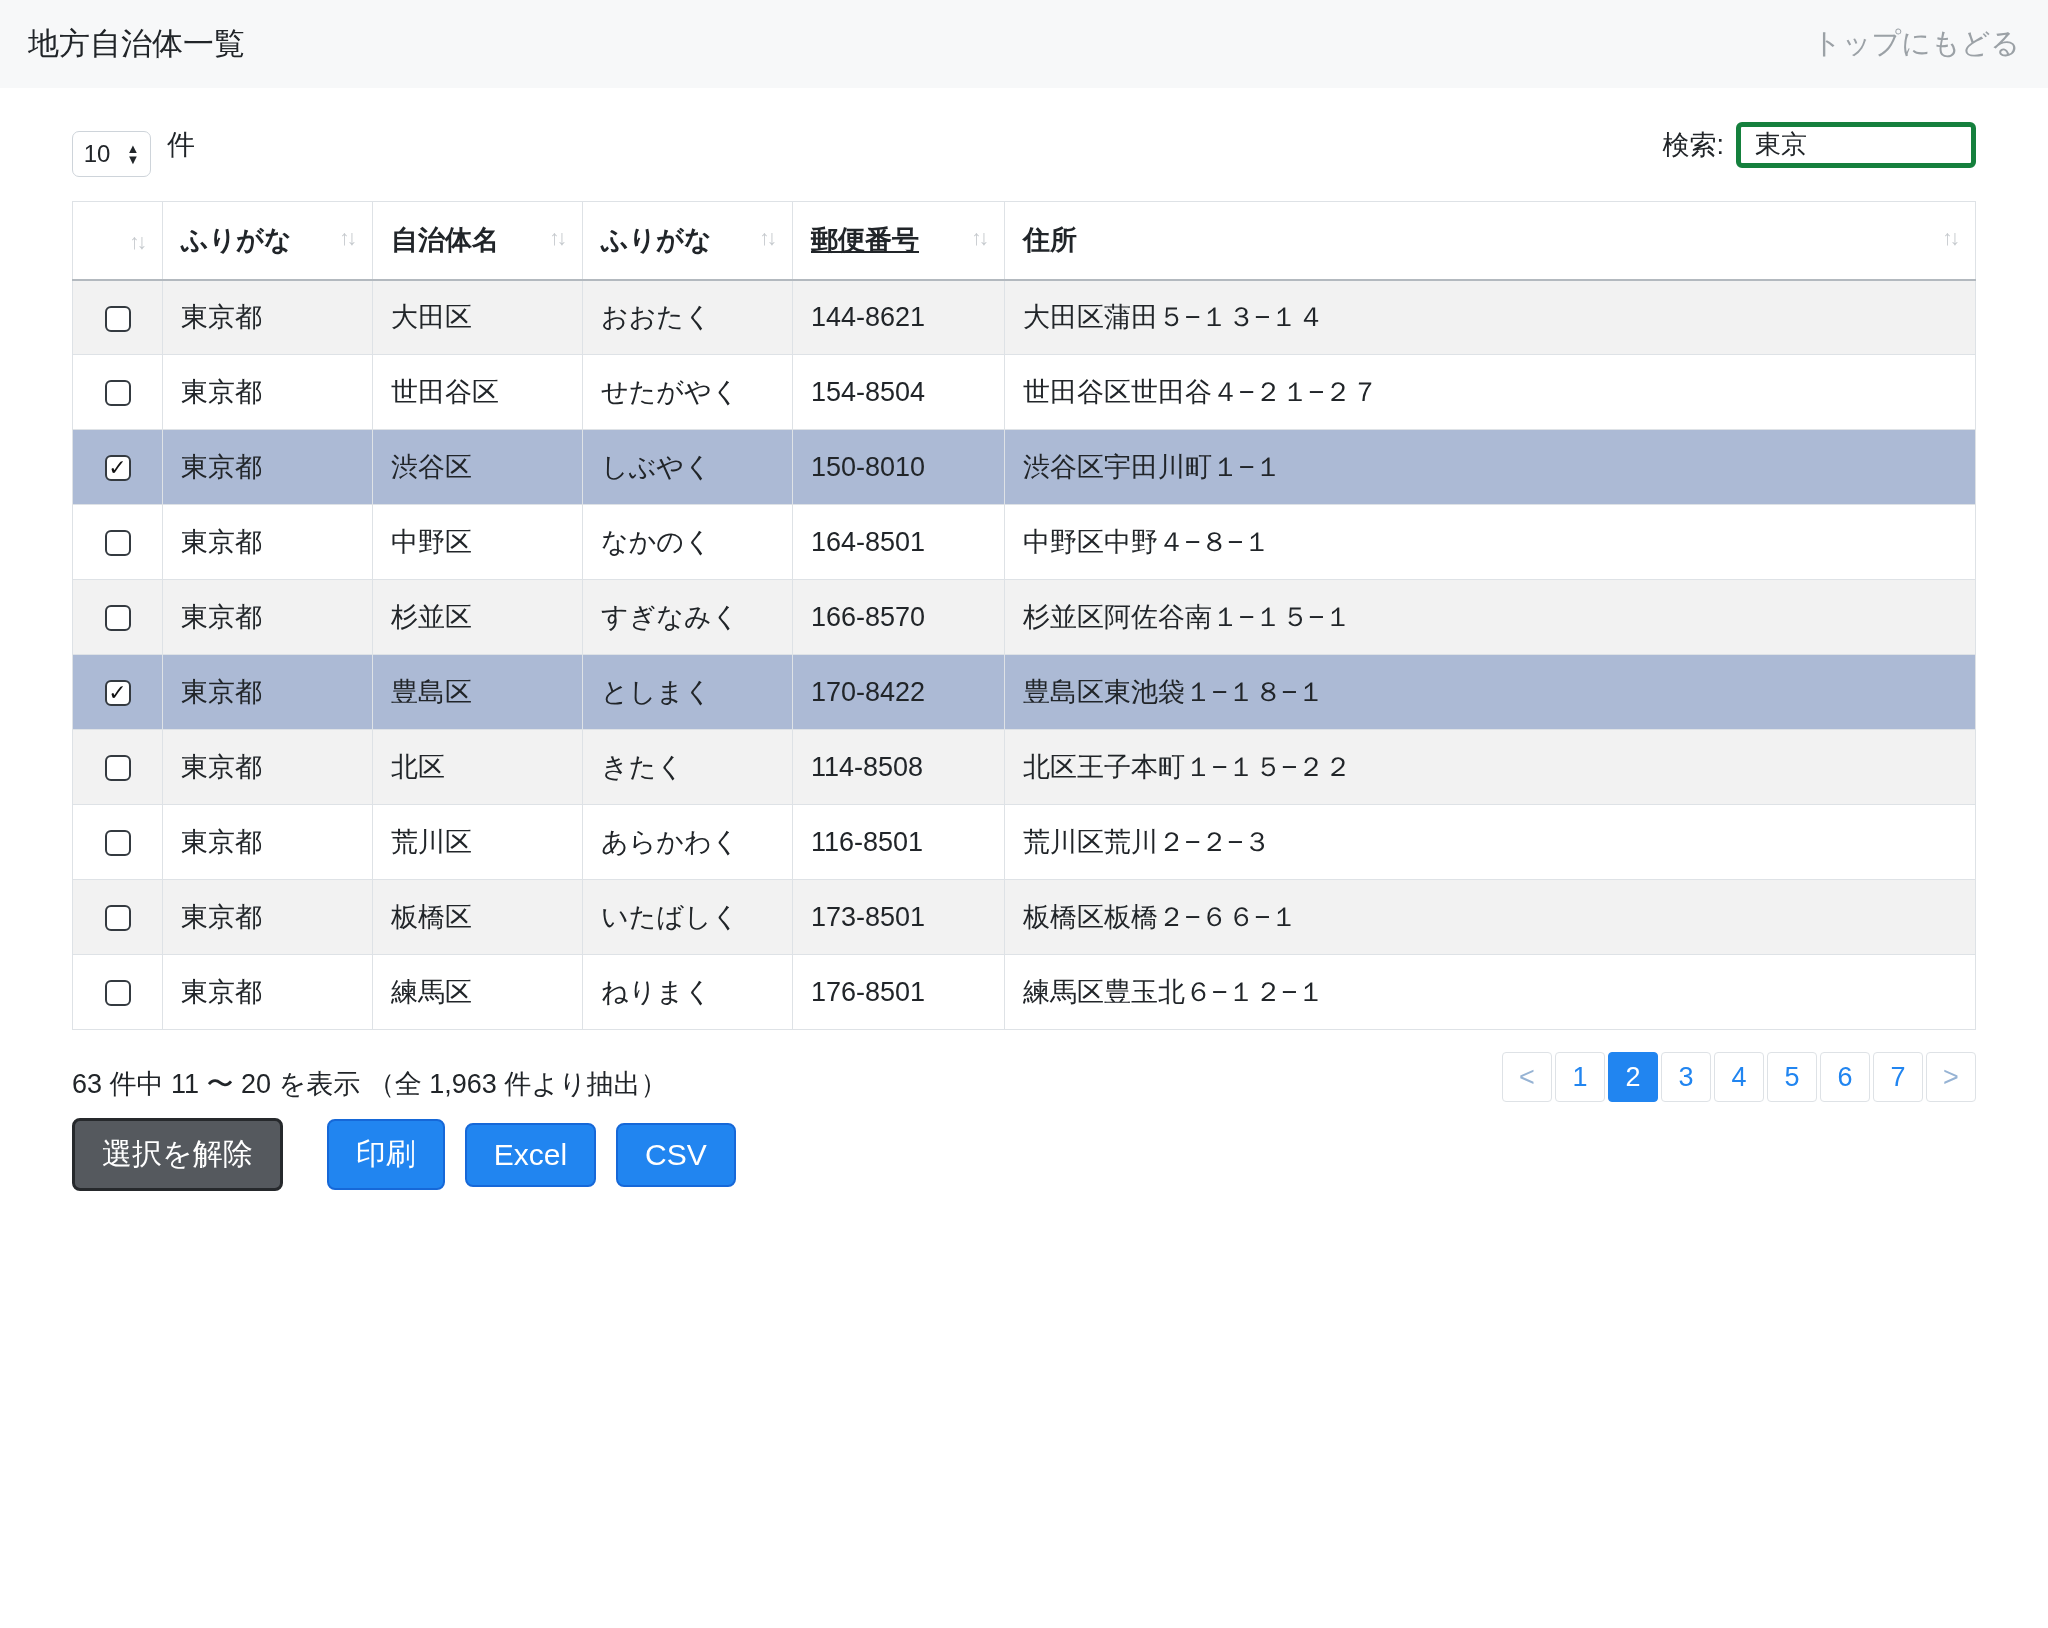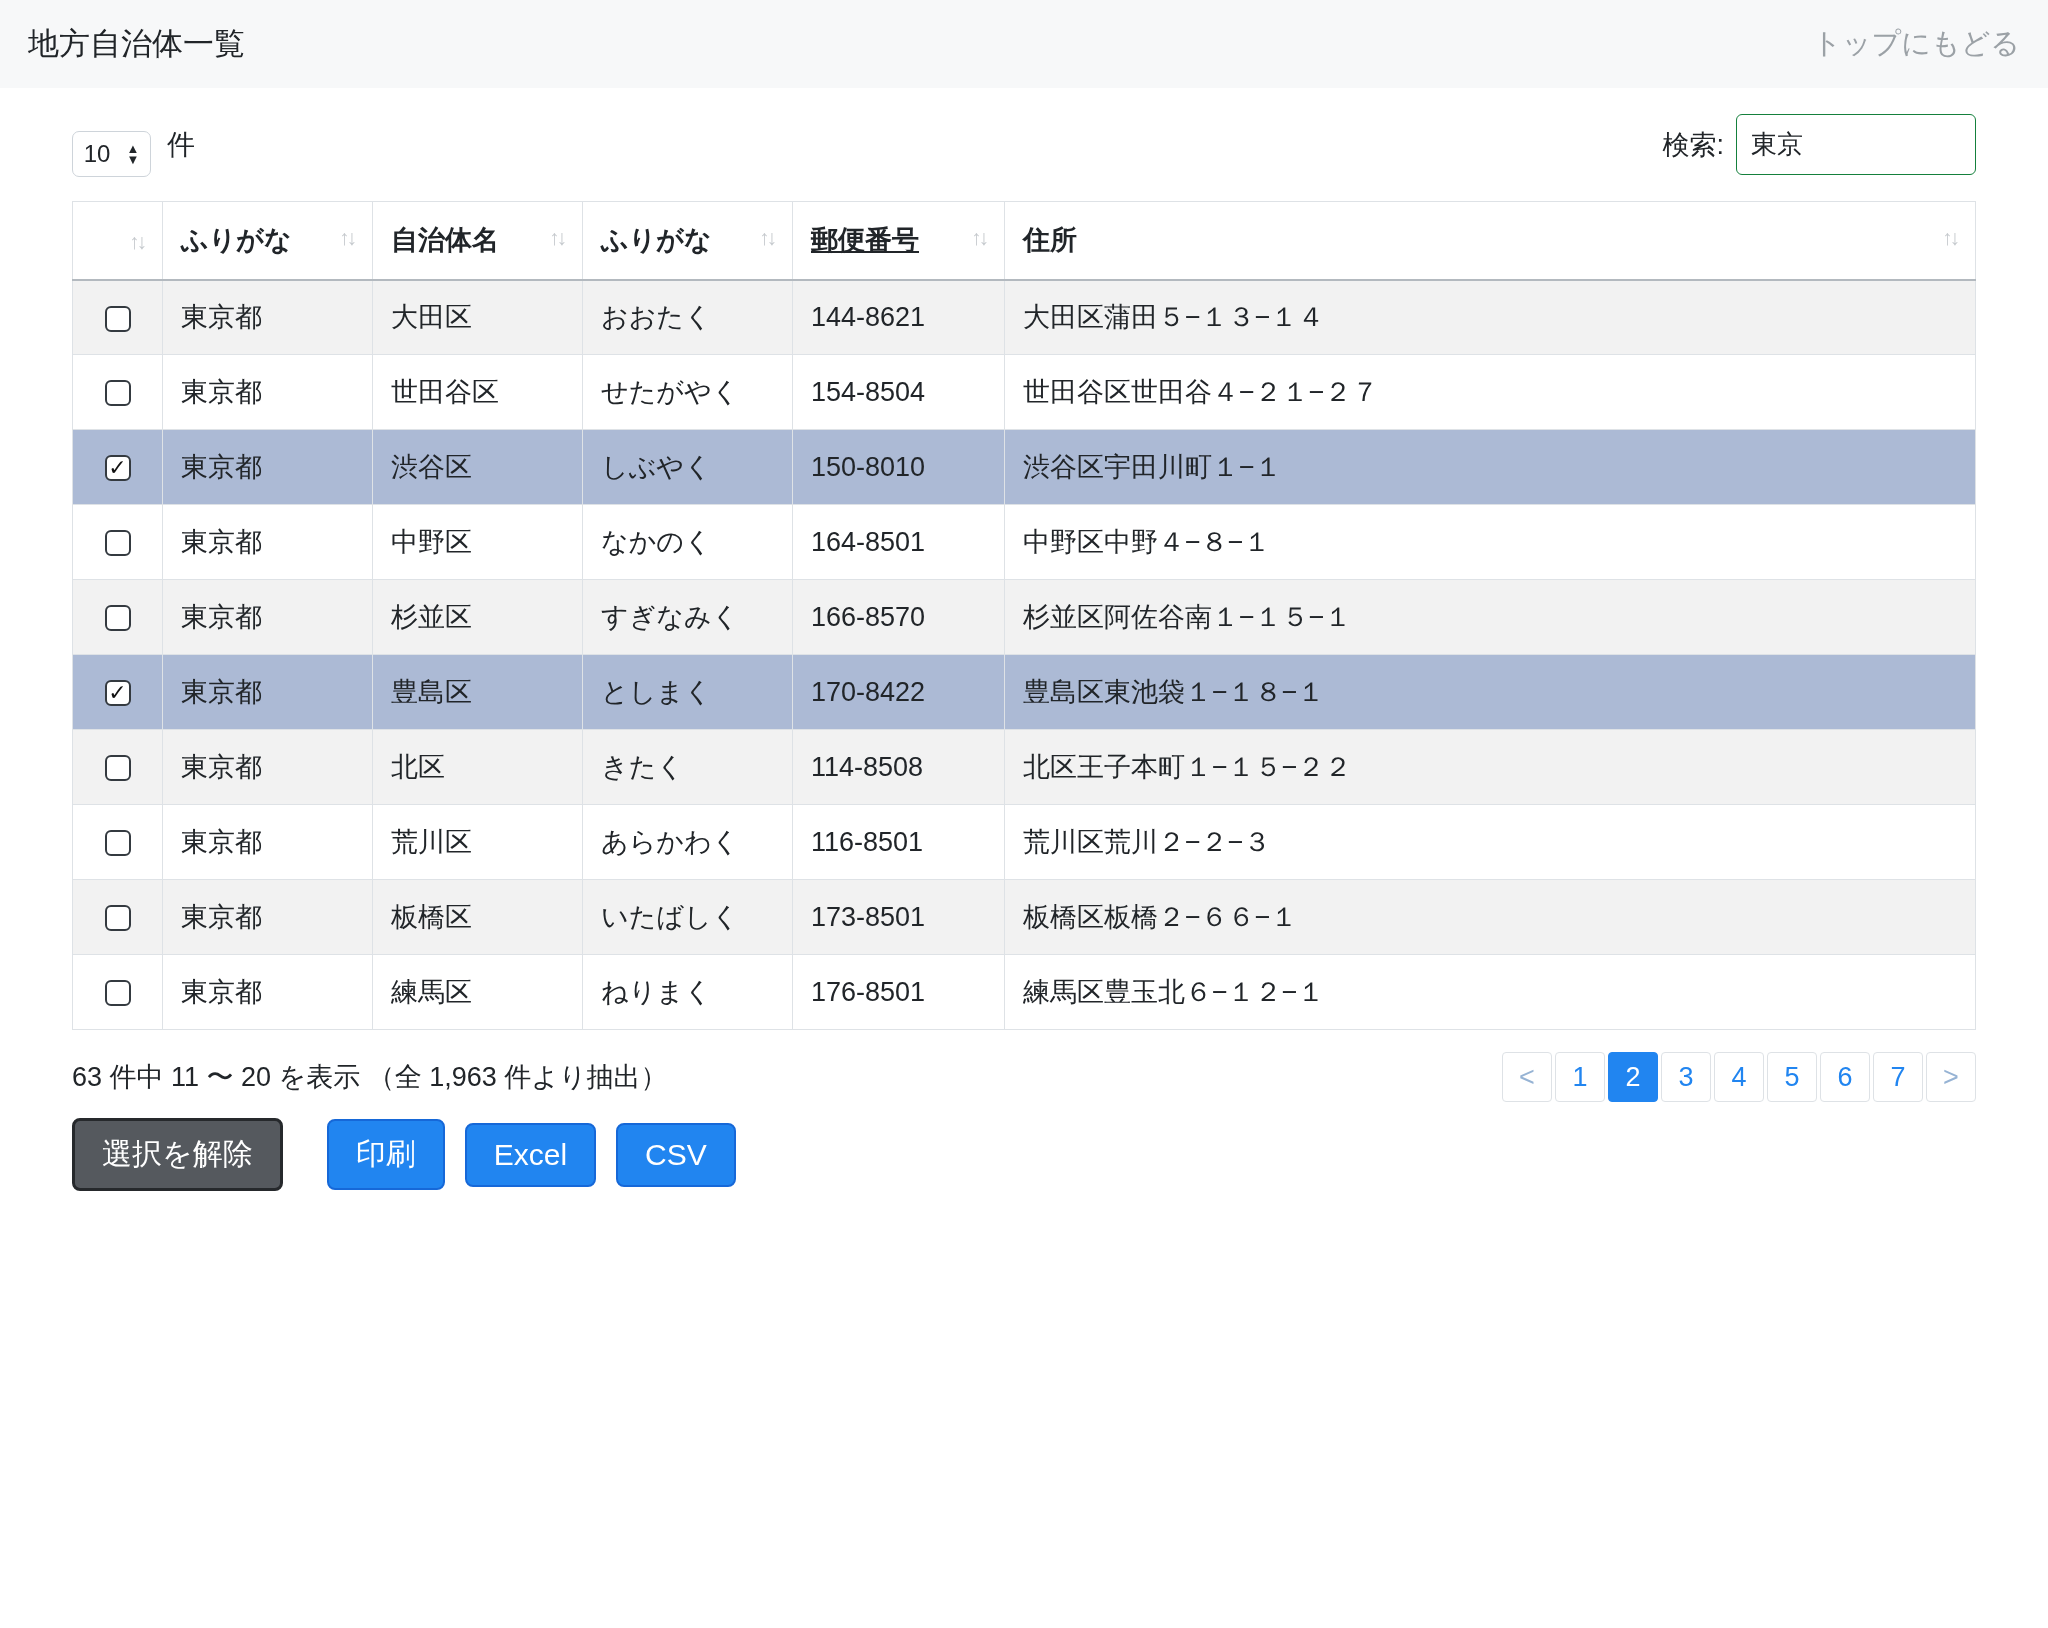--- a/index.html
+++ b/index.html
@@ -41,22 +41,22 @@
     gap: 16px;
     font-size: 24px;
     cursor: pointer;
     margin-top: 19px;
   }
   .stepper { display: inline-flex; flex-direction: column; font-size: 13px; line-height: 11px; color: #212529; }
   .length-suffix { font-size: 28px; }
   .search-wrap { display: flex; align-items: center; gap: 12px; }
   .search-label { font-size: 27px; }
   .search-input {
-    width: 240px; height: 61px;
-    border: 1px solid #15803d;
+    width: 240px; height: 46px;
+    border: 5px solid #15803d;
     border-radius: 6px;
     font-size: 26px;
     padding: 0 14px;
     font-family: inherit;
     color: #212529;
     outline: none;
   }
 
   
   table {
@@ -96,21 +96,21 @@
     align-items: center; justify-content: center;
     font-size: 22px; font-weight: bold; color: #111;
     line-height: 1;
     vertical-align: middle;
   }
 
   
   .below {
     margin-top: 22px;
     display: flex;
-    align-items: center;
+    align-items: flex-end;
     justify-content: space-between;
     gap: 20px;
   }
   .info { font-size: 27px; color: #212529; }
   .pagination { display: flex; gap: 3px; }
   .page-btn {
     min-width: 50px; height: 50px;
     padding: 0 13px;
     border: 1px solid #dee2e6;
     border-radius: 4px;

